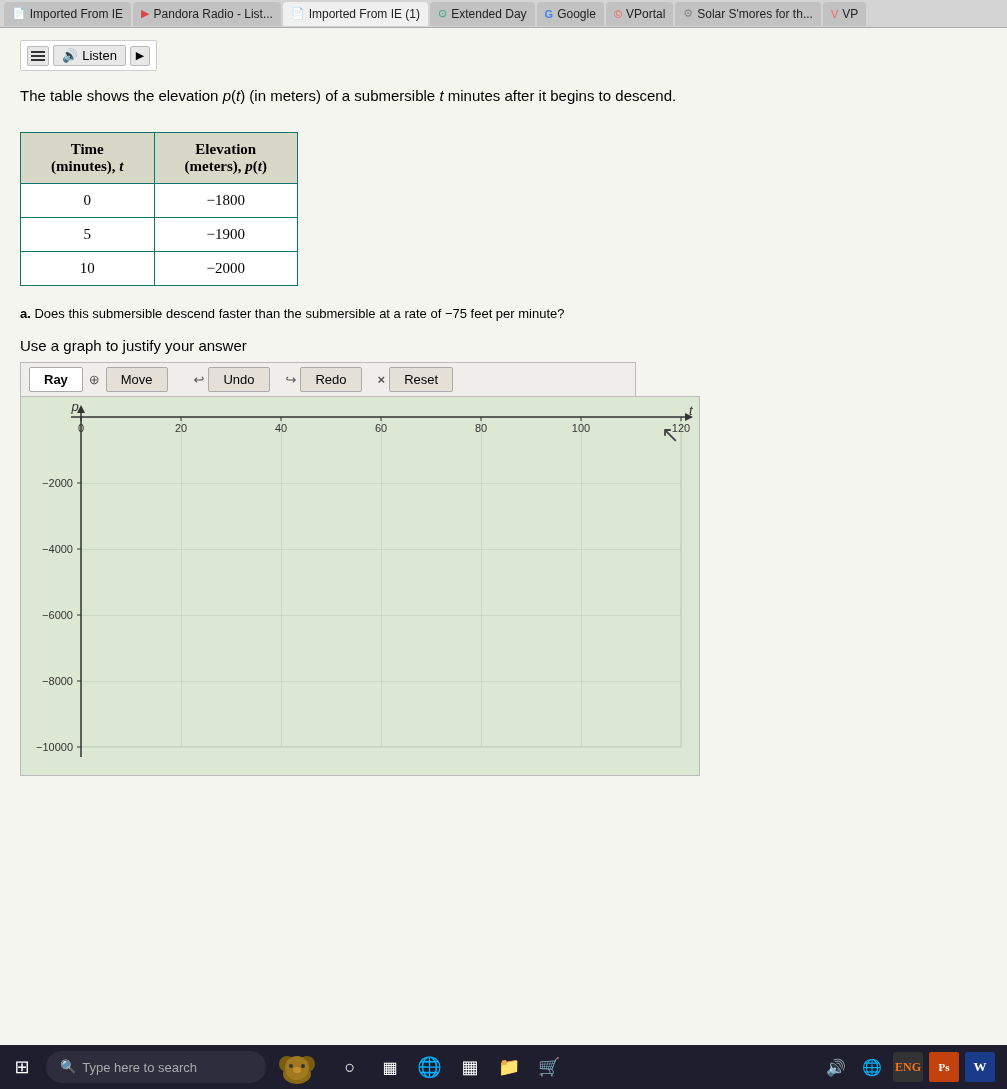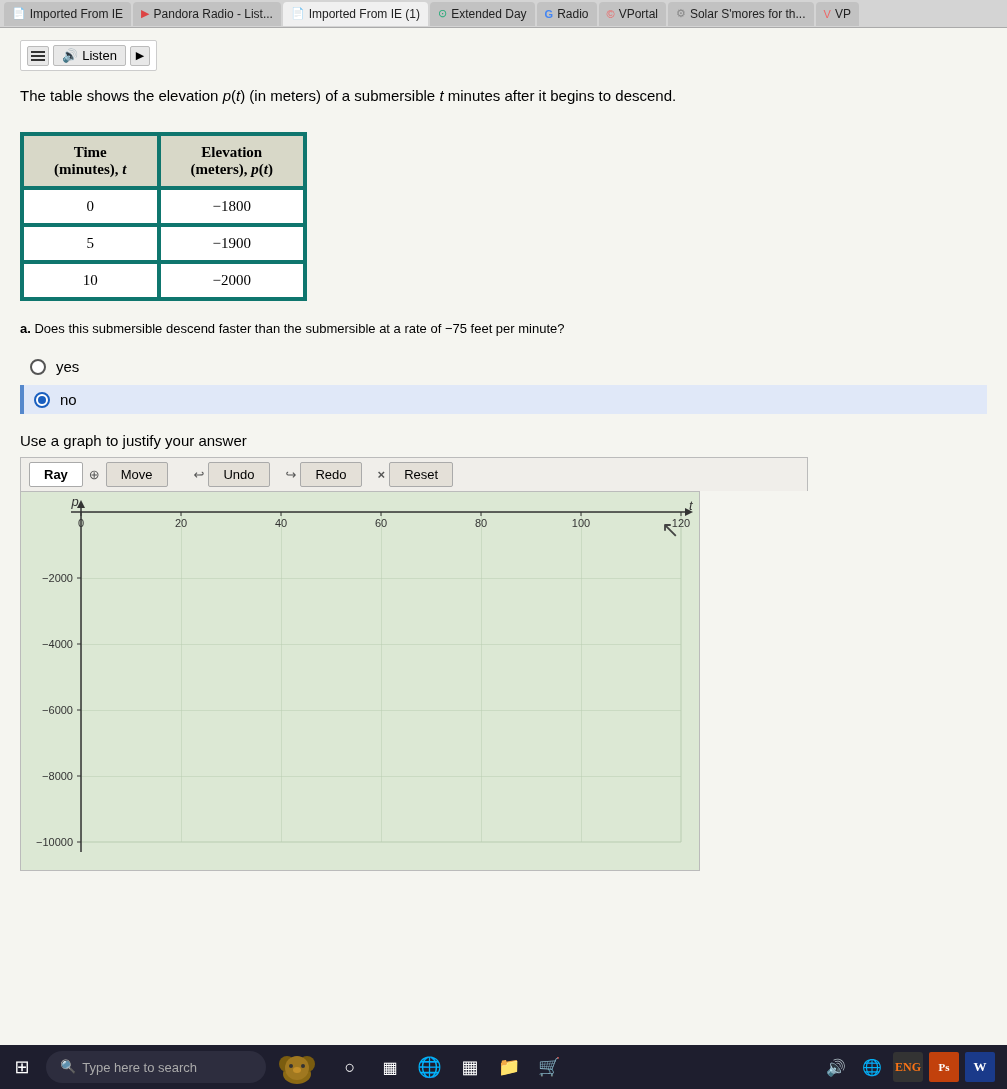--- a/index.html
+++ b/index.html
@@ -108,21 +108,21 @@
       font-family: Arial, sans-serif;
     }
 
     
     .data-table {
       border-collapse: collapse;
       margin-bottom: 18px;
       font-size: 15px;
     }
     .data-table th, .data-table td {
-      border: 4px solid #0f766e;
+      border: 1px solid #0f766e;
       padding: 8px 30px;
       text-align: center;
       background: #fff;
     }
     .data-table th {
       background: #d8d8c8;
       font-weight: bold;
     }
 
     
@@ -186,21 +186,21 @@
     }
 
     
     .graph-toolbar {
       display: flex;
       align-items: center;
       gap: 0;
       background: #f0eeea;
       border: 1px solid #bbb;
       border-bottom: none;
-      width: 788px;
+      width: 616px;
       padding: 4px 8px;
       font-family: Arial, sans-serif;
       font-size: 13px;
     }
     .graph-tool-btn {
       padding: 4px 14px;
       background: #e4e0d8;
       border: 1px solid #aaa;
       border-radius: 2px;
       cursor: pointer;
@@ -321,21 +321,21 @@
   <div class="tab active">
     <span class="tab-icon">📄</span>
     <span>Imported From IE (1)</span>
   </div>
   <div class="tab">
     <span class="tab-icon" style="color:#2a7;">⊙</span>
     <span>Extended Day</span>
   </div>
   <div class="tab">
     <span class="tab-icon" style="color:#4285F4;font-weight:bold;">G</span>
-    <span>Radio</span>
+    <span>Google</span>
   </div>
   <div class="tab">
     <span class="tab-icon" style="color:#e66;">©</span>
     <span>VPortal</span>
   </div>
   <div class="tab">
     <span class="tab-icon" style="color:#888;">⚙</span>
     <span>Solar S'mores for th...</span>
   </div>
   <div class="tab">
@@ -391,33 +391,20 @@
         <td>10</td>
         <td>−2000</td>
       </tr>
     </tbody>
   </table>
 
   <div class="question-text">
     <strong>a.</strong> Does this submersible descend faster than the submersible at a rate of −75 feet per minute?
   </div>
 
-  <div class="radio-group">
-    <div class="radio-option">
-      <div class="radio-btn">
-      </div>
-      <span>yes</span>
-    </div>
-    <div class="radio-option selected">
-      <div class="radio-btn checked">
-        <div class="radio-dot"></div>
-      </div>
-      <span>no</span>
-    </div>
-  </div>
 
   <div class="graph-section">
     <div class="justify-text">Use a graph to justify your answer</div>
 
     <div class="graph-toolbar">
       <button class="graph-tool-btn active">Ray</button>
       <span style="margin-right:6px; color:#555;">⊕</span>
       <button class="graph-tool-btn">Move</button>
       <span style="margin-left:20px; margin-right:4px; color:#555;">↩</span>
       <button class="graph-tool-btn">Undo</button>

